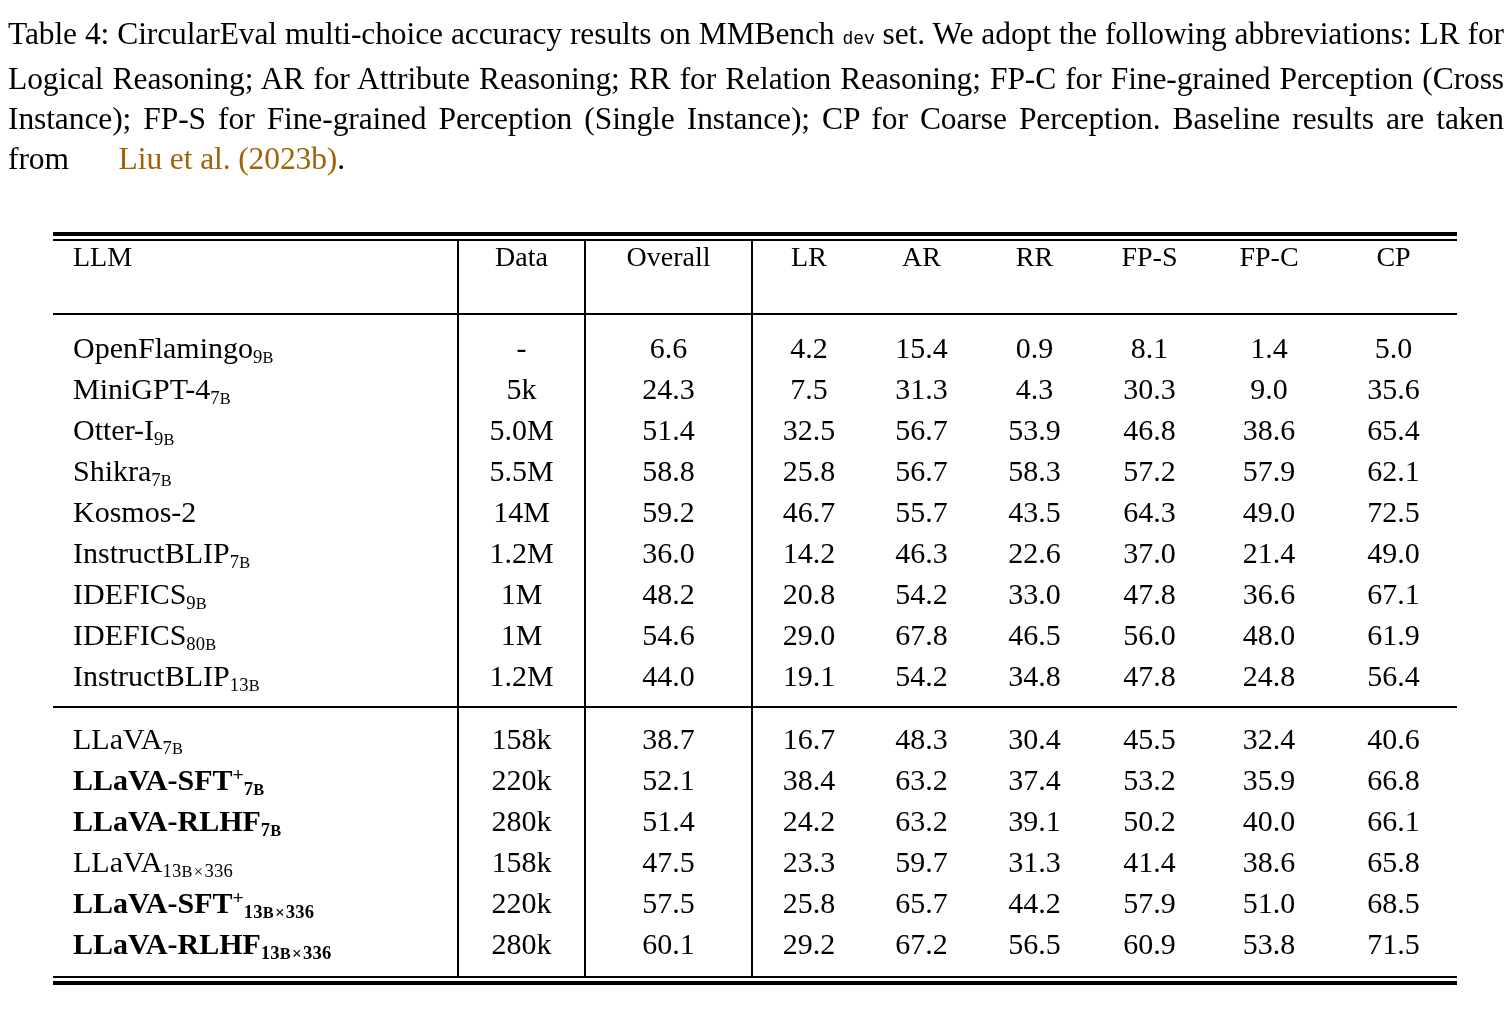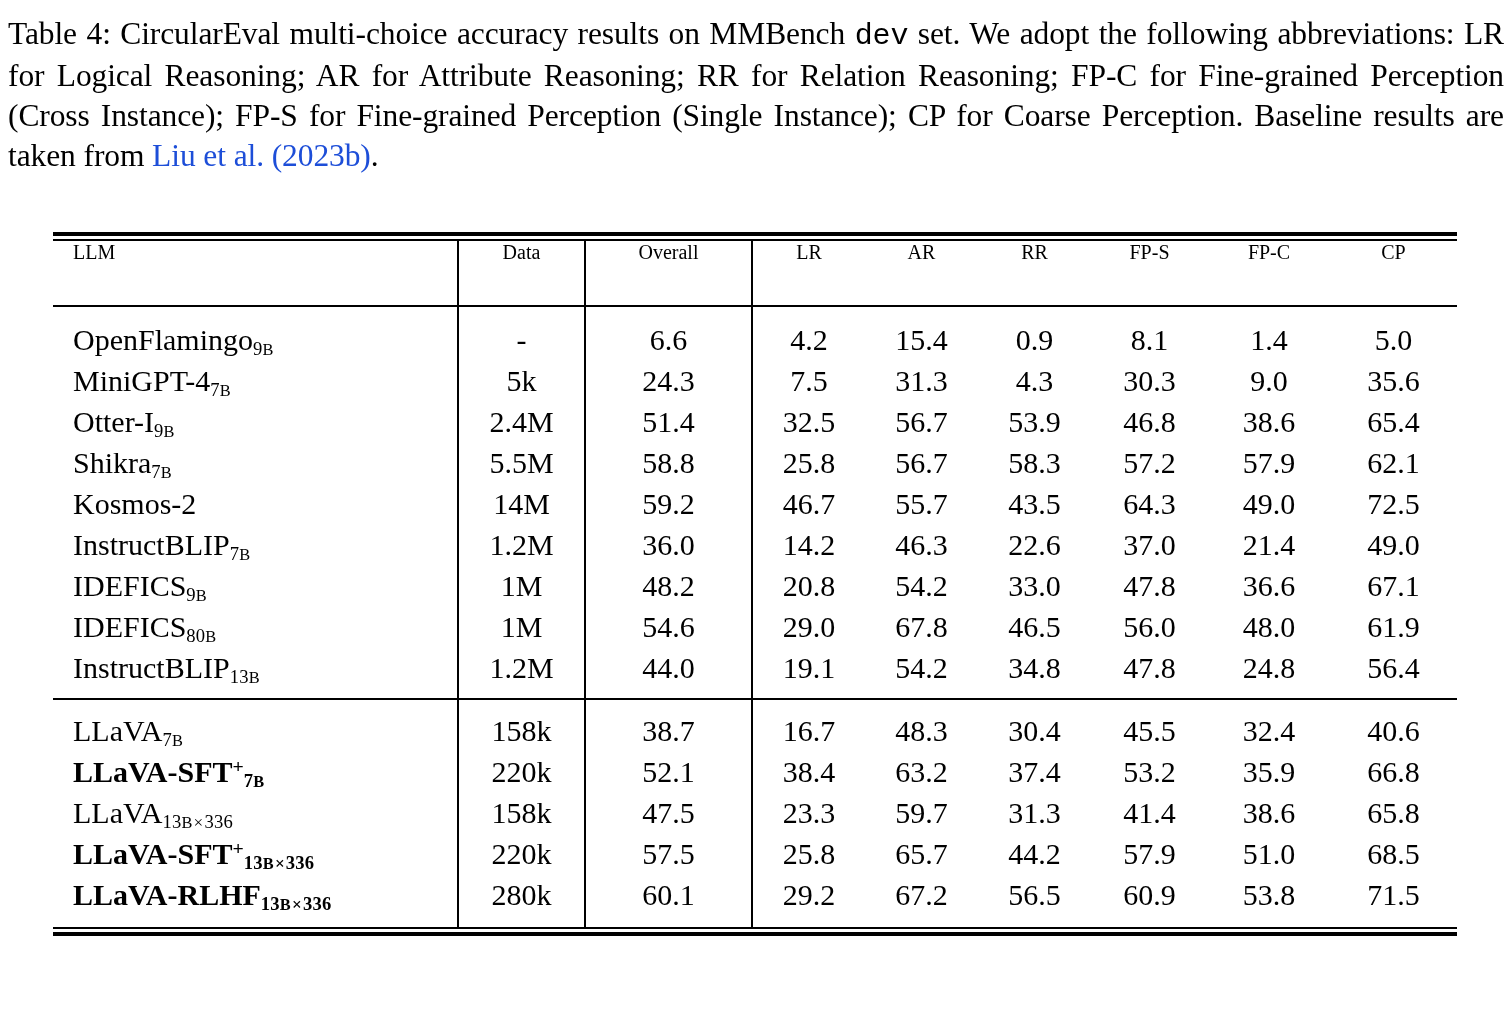--- a/index.html
+++ b/index.html
@@ -29,24 +29,25 @@
     top: 14px;
     width: 1496px;
     font-size: 31.5px;
     line-height: 40px;
     text-align: justify;
     text-align-last: left;
     letter-spacing: -0.1px;
   }
   .caption .mono {
     font-family: "Liberation Mono", "DejaVu Sans Mono", monospace;
-    font-size: 30px;
+    font-size: 18px;
   }
   .caption .cite {
-    color: #1d4ed8;
+    color: #a16207;
+    margin-left: 42px;
   }
 
   
   .table-wrap {
     position: absolute;
     left: 53px;
     top: 232px;
     width: 1404px;
   }
 
@@ -76,23 +77,23 @@
   col.c-data    { width: 127px; }
   col.c-overall { width: 167px; }
   col.c-lr      { width: 113px; }
   col.c-ar      { width: 113px; }
   col.c-rr      { width: 113px; }
   col.c-fps     { width: 117px; }
   col.c-fpc     { width: 122px; }
   col.c-cp      { width: 127px; }
 
   .hdr-row th {
-    height: 64px;
+    height: 72px;
     font-weight: bold;
-    font-size: 20px;
+    font-size: 28px;
     text-align: center;
     vertical-align: middle;
   }
   .hdr-row th.left {
     text-align: left;
     padding-left: 20px;
   }
 
   .vl-l { border-left: 2px solid #000; }
 
@@ -216,21 +217,21 @@
             <td class="vl-l">24.3</td>
             <td class="vl-l">7.5</td>
             <td class="">31.3</td>
             <td class="">4.3</td>
             <td class="">30.3</td>
             <td class="">9.0</td>
             <td class="">35.6</td>
           </tr>
           <tr class="body-row">
             <td class="name"><span>Otter-I<sub class="sb">9<span class="scb">B</span></sub></span></td>
-            <td class="vl-l">2.4M</td>
+            <td class="vl-l">5.0M</td>
             <td class="vl-l">51.4</td>
             <td class="vl-l">32.5</td>
             <td class="">56.7</td>
             <td class="">53.9</td>
             <td class="">46.8</td>
             <td class="">38.6</td>
             <td class="">65.4</td>
           </tr>
           <tr class="body-row">
             <td class="name"><span>Shikra<sub class="sb">7<span class="scb">B</span></sub></span></td>
@@ -356,20 +357,31 @@
             <td class="vl-l">220k</td>
             <td class="vl-l">52.1</td>
             <td class="vl-l">38.4</td>
             <td class="">63.2</td>
             <td class="">37.4</td>
             <td class="">53.2</td>
             <td class="">35.9</td>
             <td class="">66.8</td>
           </tr>
           <tr class="body-row">
+            <td class="name"><span class="name-bold">LLaVA-RLHF<sub class="sb">7<span class="scb">B</span></sub></span></td>
+            <td class="vl-l">280k</td>
+            <td class="vl-l">51.4</td>
+            <td class="vl-l">24.2</td>
+            <td class="">63.2</td>
+            <td class="">39.1</td>
+            <td class="">50.2</td>
+            <td class="">40.0</td>
+            <td class="">66.1</td>
+          </tr>
+          <tr class="body-row">
             <td class="name"><span>LLaVA<sub class="sb">13<span class="scb">B</span><span class="times">×</span>336</sub></span></td>
             <td class="vl-l">158k</td>
             <td class="vl-l">47.5</td>
             <td class="vl-l">23.3</td>
             <td class="">59.7</td>
             <td class="">31.3</td>
             <td class="">41.4</td>
             <td class="">38.6</td>
             <td class="">65.8</td>
           </tr>

